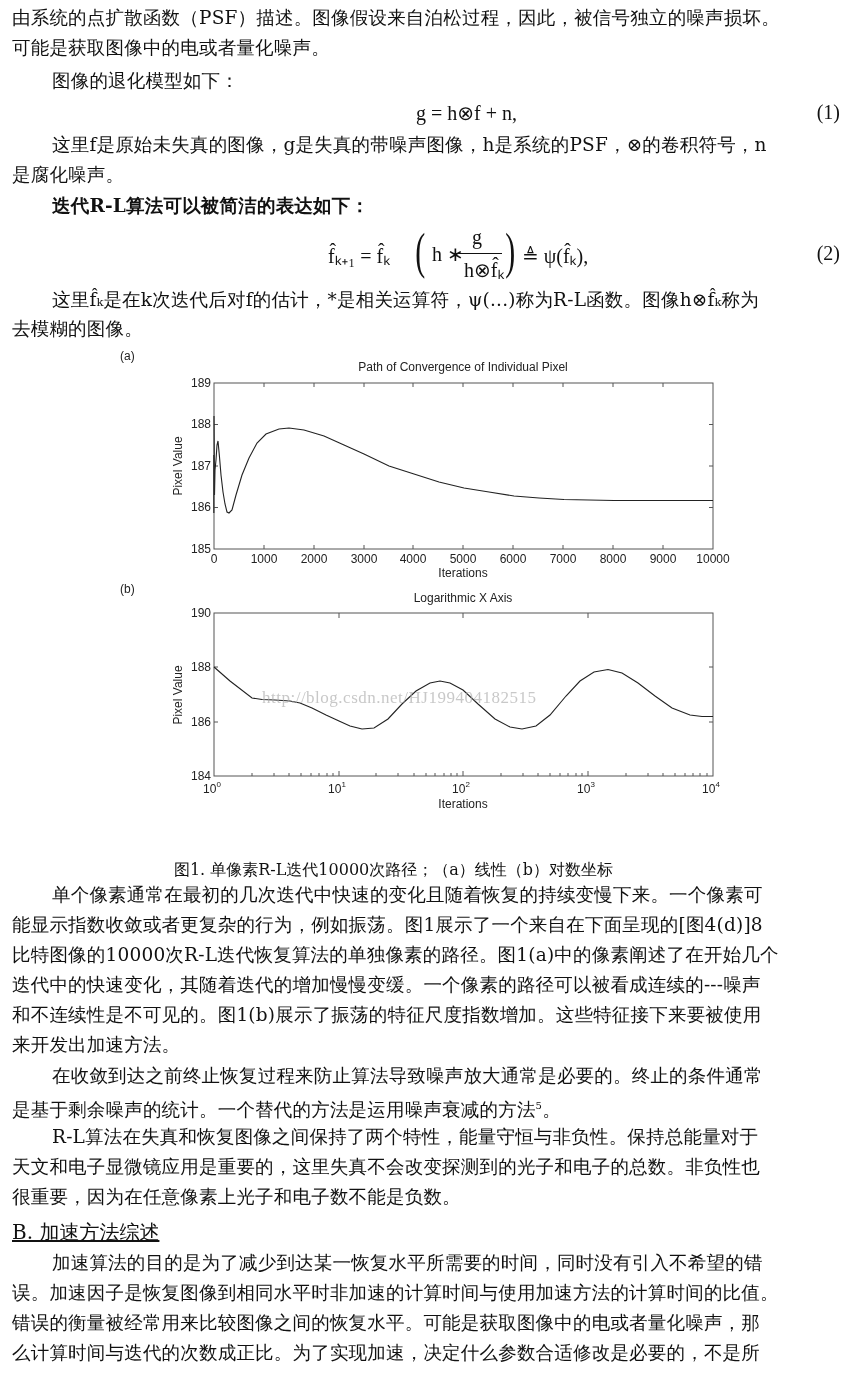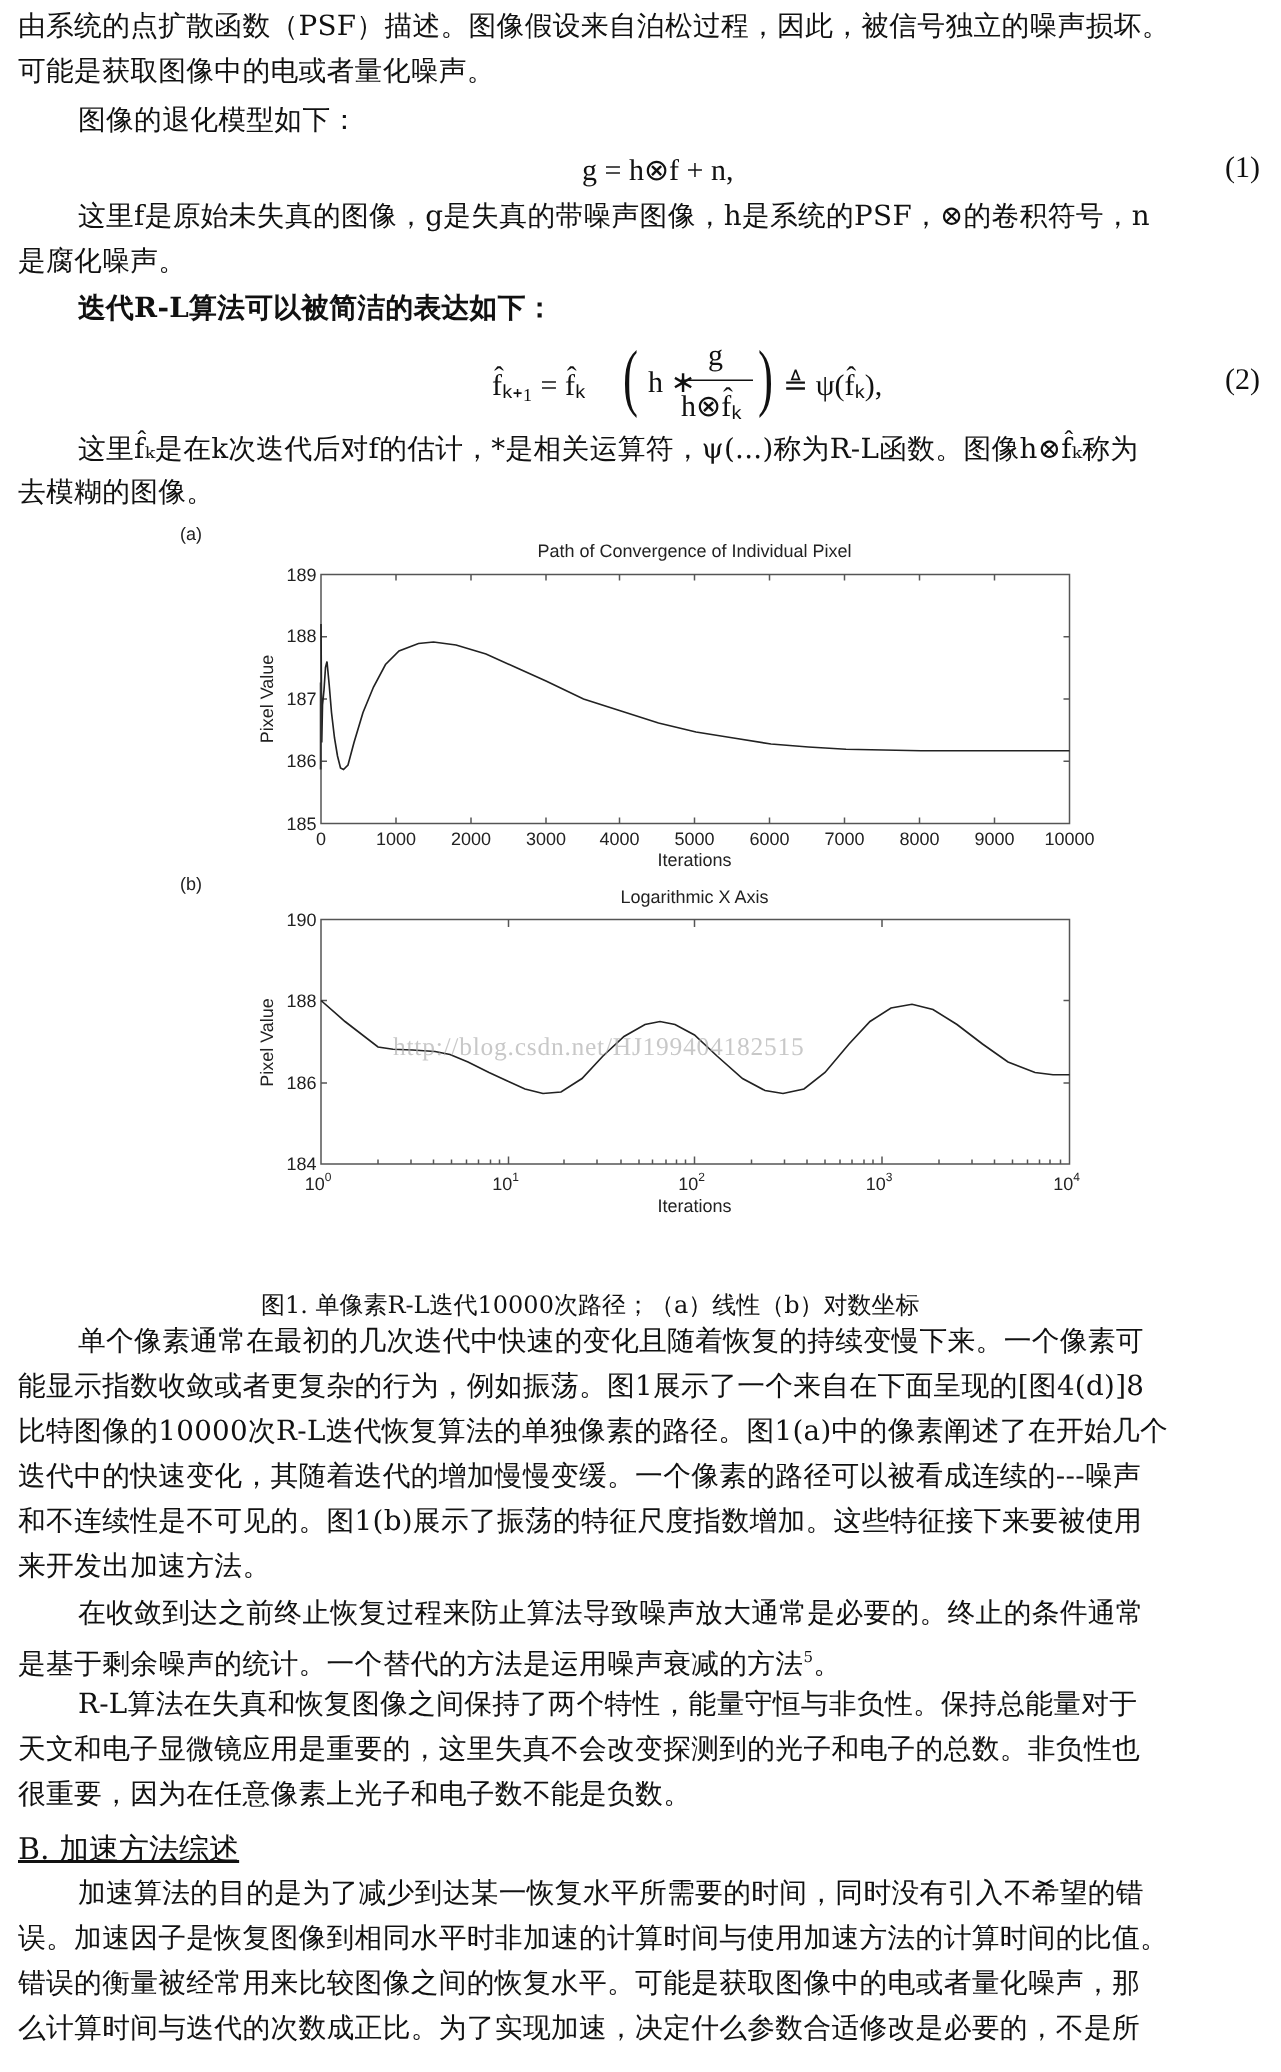--- a/index.html
+++ b/index.html
@@ -1,20 +1,20 @@
 <!DOCTYPE html>
 <html><head>
 <meta charset="utf-8">
 <style>
   html, body { margin:0; padding:0; background:#fff; }
   body { width:854px; height:1381px; position:relative; overflow:hidden;
          font-family:"DejaVu Serif", "Liberation Serif", serif; color:#111; }
   .line { position:absolute; left:12px; font-size:18.5px; white-space:nowrap; letter-spacing:0.2px; line-height:24px; }
   .indent { left:52px; }
-  .eq { position:absolute; font-family:"Liberation Serif", serif; font-size:20px; white-space:nowrap; }
+  .eq { position:absolute; font-family:"Liberation Serif", serif; font-size:20px; white-space:nowrap;margin-left:28px; }
   .eqnum { position:absolute; right:14px; font-family:"Liberation Serif", serif; font-size:20px; }
   .panel-label { position:absolute; font-family:"Liberation Sans", sans-serif; font-size:12px; color:#222; }
   .caption { position:absolute; left:0; width:787px; text-align:center; top:860px; font-size:16px; }
   .heading { position:absolute; left:12px; font-size:20px; white-space:nowrap;text-decoration:underline; }
   svg text { font-family:"Liberation Sans", sans-serif; fill:#222; }
   .watermark { position:absolute; left:262px; top:688px; font-family:Liberation Serif, serif; font-size:17px; color:rgba(170,170,170,0.65); white-space:nowrap; letter-spacing:0.5px; }
   sup { font-size:10px; }
 </style>
 </head>
 <body>
@@ -29,21 +29,21 @@
 <div class="line indent" style="top:133px;">这里f是原始未失真的图像，g是失真的带噪声图像，h是系统的PSF，⊗的卷积符号，n</div>
 <div class="line" style="top:163px;">是腐化噪声。</div>
 <div class="line indent" style="top:194px;font-weight:bold;">迭代R-L算法可以被简洁的表达如下：</div>
 
 <div style="position:absolute; left:328px; top:224px; height:60px; font-family:'Liberation Serif',serif; font-size:20px; white-space:nowrap;">
   <span style="position:absolute; left:0; top:18px;">f̂ₖ₊₁ = f̂ₖ</span>
   <span style="position:absolute; left:84px; top:-2px; font-size:50px; font-weight:100; transform:scaleX(0.6);">(</span>
   <span style="position:absolute; left:104px; top:18px;">h ∗</span>
   <span style="position:absolute; left:144px; top:2px;">g</span>
   <span style="position:absolute; left:126px; top:29px; width:48px; border-top:1.5px solid #111;"></span>
-  <span style="position:absolute; left:126px; top:32px;">h⊗f̂ₖ</span>
+  <span style="position:absolute; left:136px; top:32px;">h⊗f̂ₖ</span>
   <span style="position:absolute; left:174px; top:-2px; font-size:50px; transform:scaleX(0.6);">)</span>
   <span style="position:absolute; left:194px; top:18px;">≜ ψ(f̂ₖ),</span>
 </div>
 <div class="eqnum" style="top:242px;">(2)</div>
 
 <div class="line indent" style="top:288px;">这里f̂ₖ是在k次迭代后对f的估计，*是相关运算符，ψ(...)称为R-L函数。图像h⊗f̂ₖ称为</div>
 <div class="line" style="top:317px;">去模糊的图像。</div>
 
 <div class="panel-label" style="left:120px; top:349px;">(a)</div>
 <div class="panel-label" style="left:120px; top:582px;">(b)</div>

